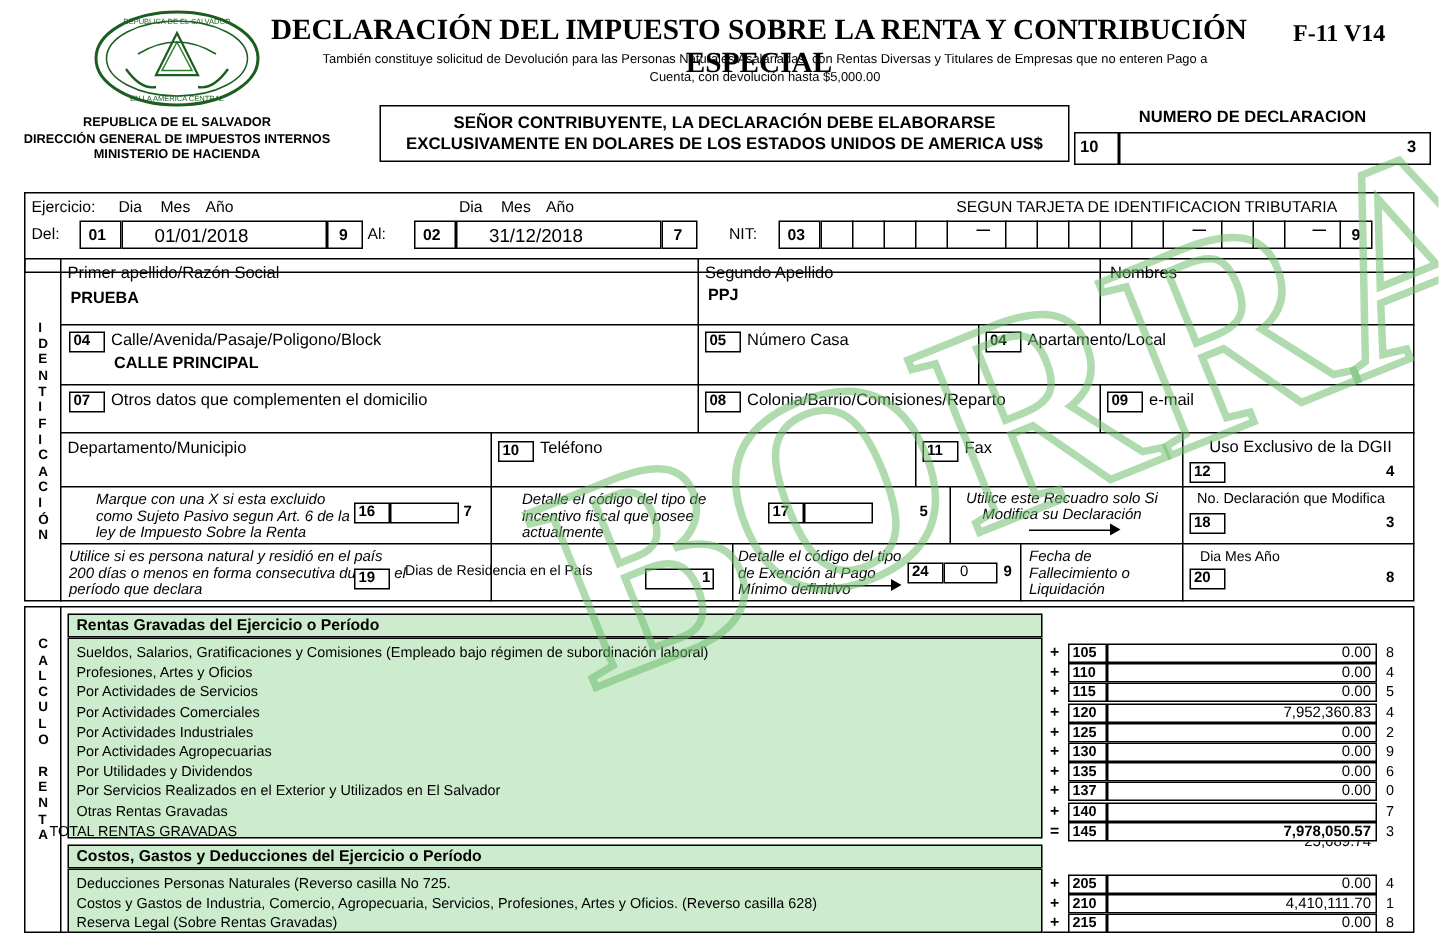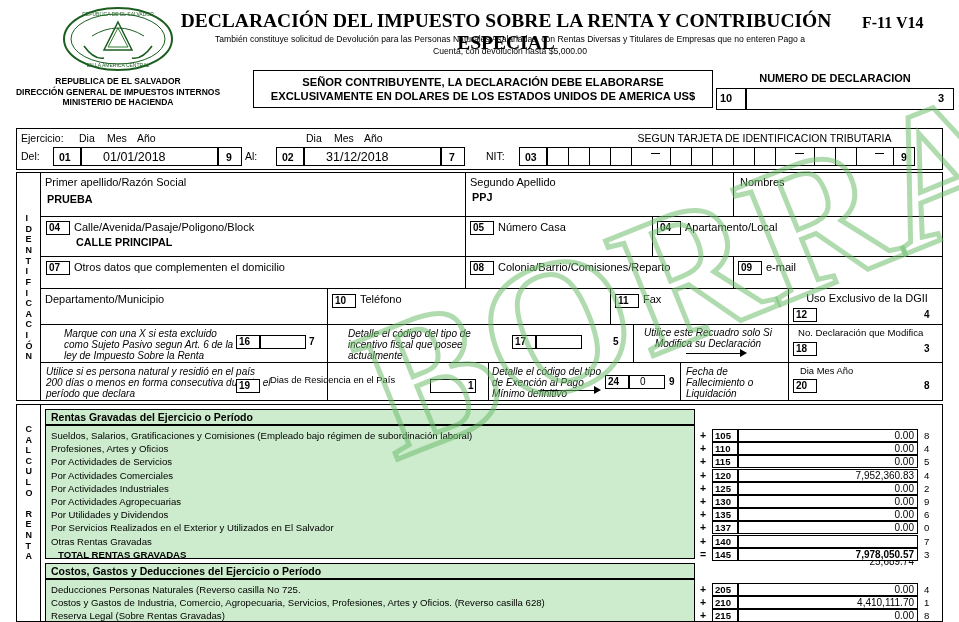--- a/index.html
+++ b/index.html
@@ -30,21 +30,21 @@
 
   .notice { position:absolute; left:253px; top:70px; width:460px; height:38px; border:1.6px solid #000;
     display:flex; align-items:center; justify-content:center; text-align:center; font-weight:bold; font-size:11.2px; line-height:1.25; padding:0 4px;}
   .numdec-label { position:absolute; left:716px; top:72px; width:238px; text-align:center; font-size:11px; font-weight:bold; }
   .numdec-box { position:absolute; left:716px; top:88px; width:238px; height:22px; border:1.6px solid #000; }
   .numdec-sep { position:absolute; left:745px; top:88px; width:1.6px; height:22px; background:#000; }
   .numdec-10 { position:absolute; left:720px; top:92px; font-size:11px; font-weight:bold;}
   .numdec-3 { position:absolute; left:938px; top:92px; font-size:11px; font-weight:bold;}
 
   
-  .ex-row { position:absolute; left:16px; top:128px; width:927px; height:42px; border:1.6px solid #000; }
+  .ex-row { position:absolute; left:16px; top:128px; width:927px; height:54px; border:1.6px solid #000; }
   .ex-row .lbl { position:absolute; font-size:10.5px; }
   .cell { position:absolute; border:1.2px solid #000; background:#fff; }
   .cellnum { position:absolute; font-size:10.5px; font-weight:bold; }
   .valtxt { position:absolute; font-size:12.5px; }
 
   
   .ident { position:absolute; left:16px; top:172px; width:927px; height:229px; border:1.6px solid #000; }
   .sidebar-label { position:absolute; left:18px; top:174px; width:22px; height:227px;
      display:flex; flex-direction:column; align-items:center; justify-content:center; font-size:9px; font-weight:bold; line-height:1.18; }
   .ident-inner { position:absolute; left:40px; top:172px; width:903px; height:229px; }
@@ -332,21 +332,21 @@
       <div class="codebox" style="left: 712px; top: 521.4px; width: 26px; height: 13px;">137</div>
       <div style="position: absolute; left: 738px; top: 521.4px; width: 180px; height: 13px; border: 1.2px solid rgb(0, 0, 0); background: rgb(255, 255, 255);"></div>
       <div class="amt" style="left: 738px; top: 522.4px; width: 176px;">0.00</div>
       <div class="tail" style="left: 924px; top: 522.4px;">0</div>
       <div class="rowlbl" style="left: 51px; top: 535.6px;">Otras Rentas Gravadas</div>
       <div class="sign" style="left: 700px; top: 534.6px;">+</div>
       <div class="codebox" style="left: 712px; top: 534.6px; width: 26px; height: 13px;">140</div>
       <div style="position: absolute; left: 738px; top: 534.6px; width: 180px; height: 13px; border: 1.2px solid rgb(0, 0, 0); background: rgb(255, 255, 255);"></div>
       <div class="amt" style="left: 738px; top: 516px; width: 176px; margin-top: 40px;">25,689.74</div>
       <div class="tail" style="left: 924px; top: 535.6px;">7</div>
-      <div class="rowlbl" style="left: 58px; top: 548.8px; font-weight: bold; text-align: right;">TOTAL RENTAS GRAVADAS</div>
+      <div class="rowlbl" style="left: 33px; top: 548.8px; font-weight: normal; text-align: right;">TOTAL RENTAS GRAVADAS</div>
       <div class="sign" style="left: 700px; top: 547.8px;">=</div>
       <div class="codebox" style="left: 712px; top: 547.8px; width: 26px; height: 13px;">145</div>
       <div style="position: absolute; left: 738px; top: 547.8px; width: 180px; height: 13px; border: 1.2px solid rgb(0, 0, 0); background: rgb(255, 255, 255);"></div>
       <div class="amt" style="left: 738px; top: 548.8px; width: 176px; font-weight: bold;">7,978,050.57</div>
       <div class="tail" style="left: 924px; top: 548.8px;">3</div>
     </div>
 
   <div class="greenbox" style="left:45px; top:563px; width:650px; height:16px;"></div>
   <div class="sec-title" style="left:51px; top:565px;">Costos, Gastos y Deducciones del Ejercicio o Período</div>
   <div class="greenbox" style="left:45px; top:579px; width:650px; height:43px;"></div>

